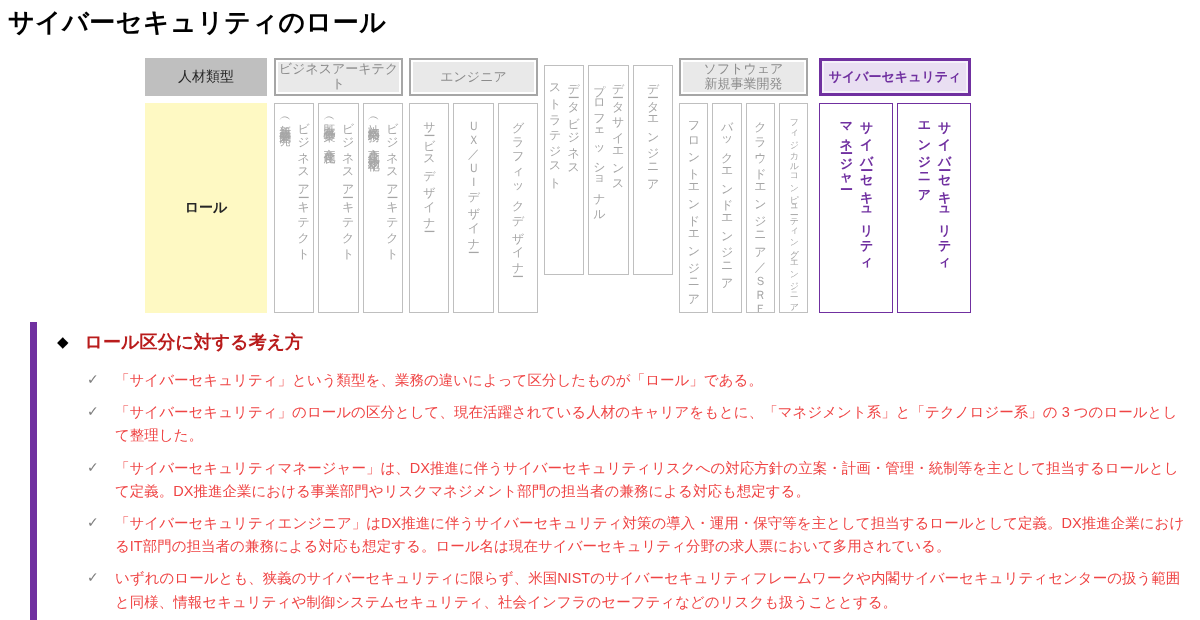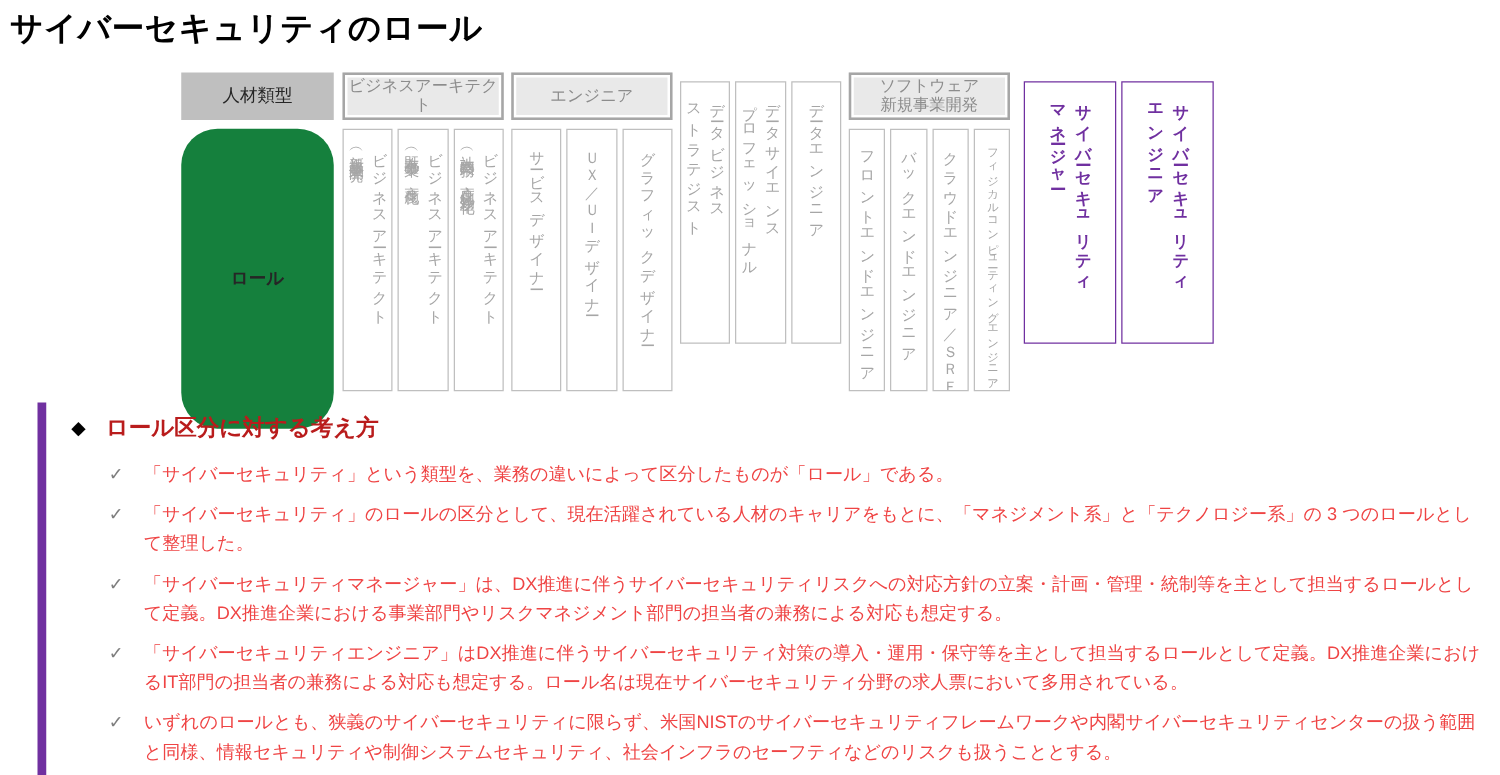--- a/index.html
+++ b/index.html
@@ -38,30 +38,29 @@
     height: 38px;
     background: #BFBFBF;
     color: #262626;
     font-weight: normal;
     font-size: 14px;
     display: flex;
     align-items: center;
     justify-content: center;
   }
   .cell-role-label {
-    height: 240px;
+    height: 210px;
     margin-top: 7px;
-    background: #15803d;
+    background: #fef9c3;
     color: #262626;
     font-weight: bold;
     font-size: 14px;
     display: flex;
     align-items: center;
     justify-content: center;
-    border-radius: 29px;
   }
   .group { width: 129px; margin-right: 6px; }
   .group.g5 { width: 152px; margin-right: 0; margin-left: 5px; }
   .group-header {
     height: 38px;
     box-sizing: border-box;
     border: 2px solid #A6A6A6;
     background: #E9E9E9;
     box-shadow: inset 0 0 0 2px #ffffff;
     color: #8C8C8C;
@@ -241,20 +240,21 @@
         <div class="role-col">
             <span>クラウドエンジニア／ＳＲＥ</span>
           </div>
         <div class="role-col small">
             <span>フィジカルコンピューティングエンジニア</span>
           </div>
       </div>
     </div>
 
     <div class="group g5">
+      <div class="group-header purple">サイバーセキュリティ</div>
       <div class="roles">
         <div class="role-col purple">
             <span>サイバーセキュリティ
 マネージャー</span>
           </div>
         <div class="role-col purple">
             <span>サイバーセキュリティ
 エンジニア</span>
           </div>
       </div>

